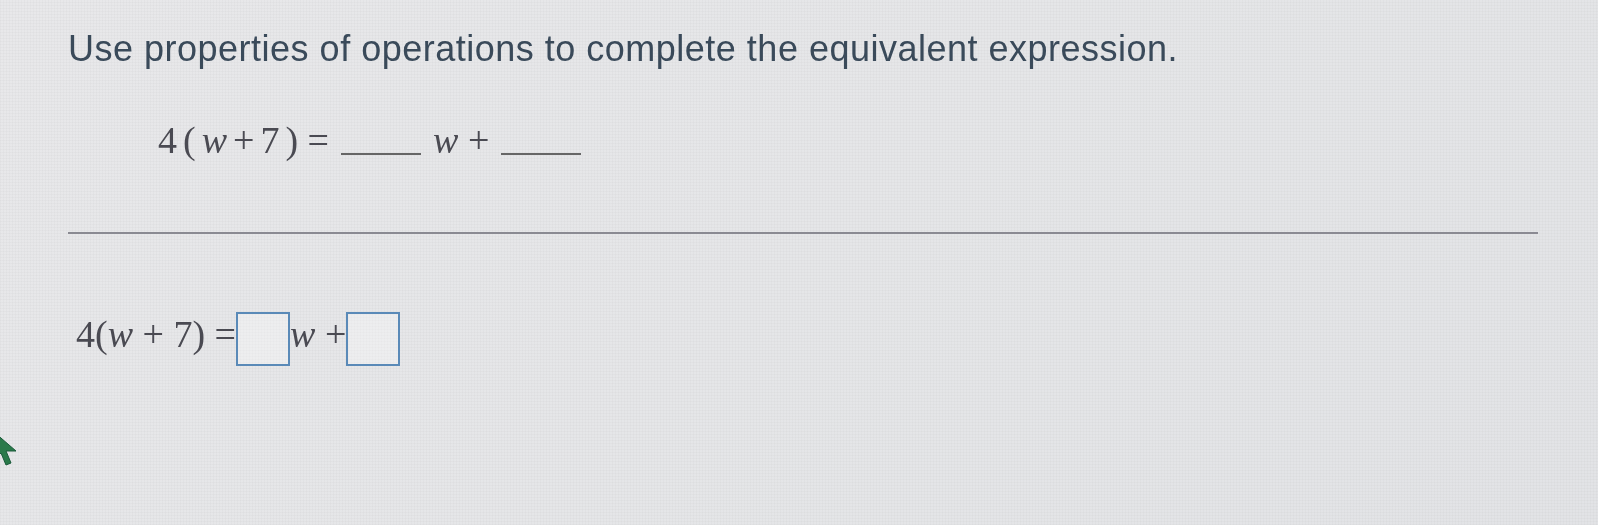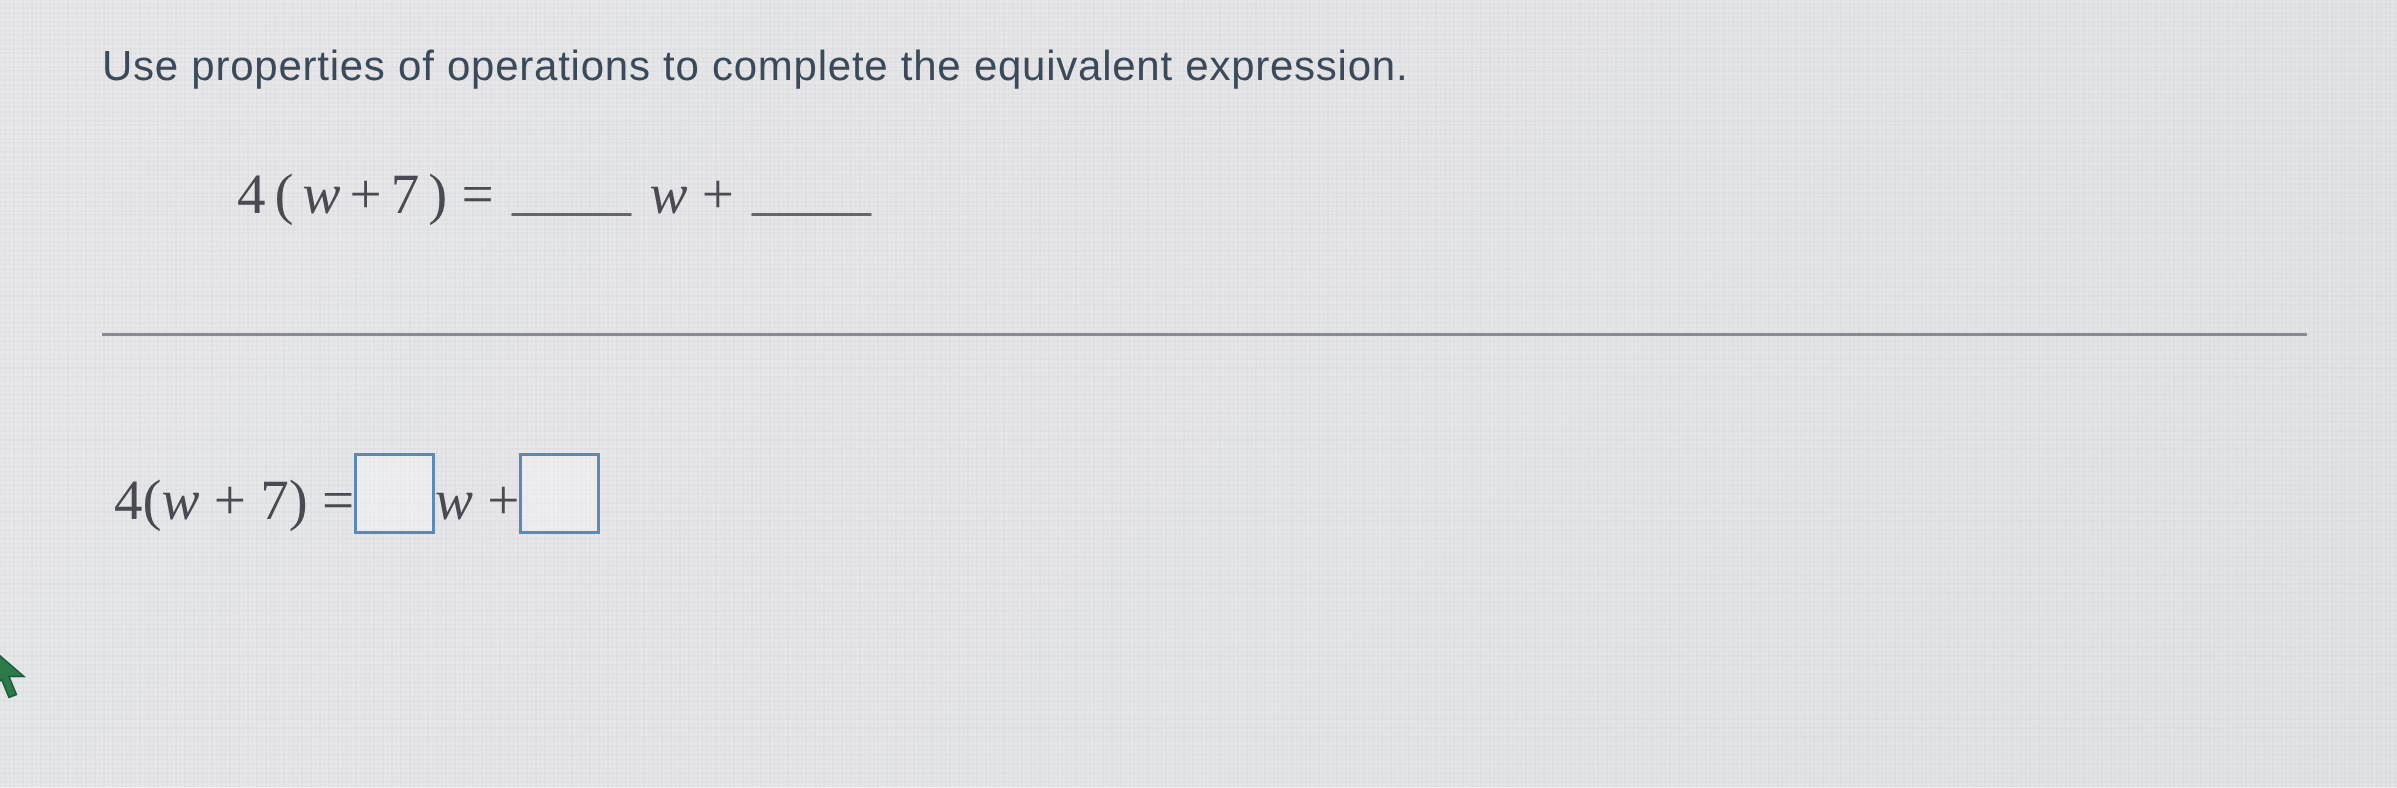--- a/index.html
+++ b/index.html
@@ -25,21 +25,21 @@
       background-image: 
         repeating-linear-gradient(0deg, rgba(0,0,0,0.02) 0px, rgba(0,0,0,0.02) 1px, transparent 1px, transparent 3px),
         repeating-linear-gradient(90deg, rgba(0,0,0,0.02) 0px, rgba(0,0,0,0.02) 1px, transparent 1px, transparent 3px);
       pointer-events: none;
     }
     .content {
       padding: 28px 60px 0 68px;
       position: relative;
     }
     .instruction {
-      font-size: 28px;
+      font-size: 36px;
       color: #3a4a5a;
       letter-spacing: 0.5px;
       margin-bottom: 48px;
     }
     .expression-line {
       font-size: 38px;
       color: #4a4a52;
       margin-left: 90px;
       font-family: 'Times New Roman', serif;
       display: flex;
@@ -61,21 +61,21 @@
     .divider {
       border: none;
       border-top: 2px solid #8a8a92;
       margin: 70px 0 0 0;
       width: 100%;
     }
     .answer-row {
       margin-top: 78px;
       margin-left: 8px;
       display: flex;
-      align-items: flex-end;
+      align-items: flex-start;
       gap: 0;
       font-size: 38px;
       color: #4a4a52;
       font-family: 'Times New Roman', serif;
     }
     .input-box {
       width: 54px;
       height: 54px;
       border: 2px solid #5a8ab8;
       background: rgba(255,255,255,0.3);

